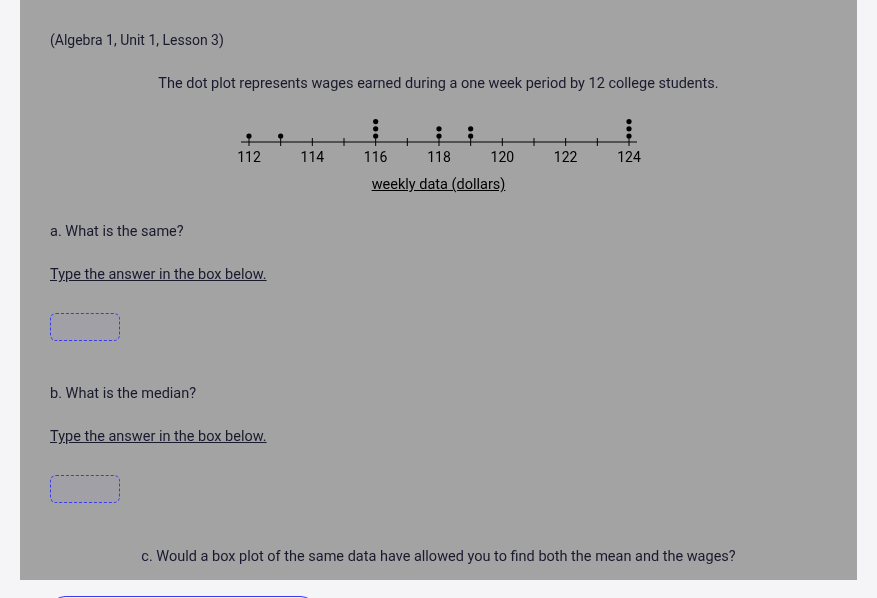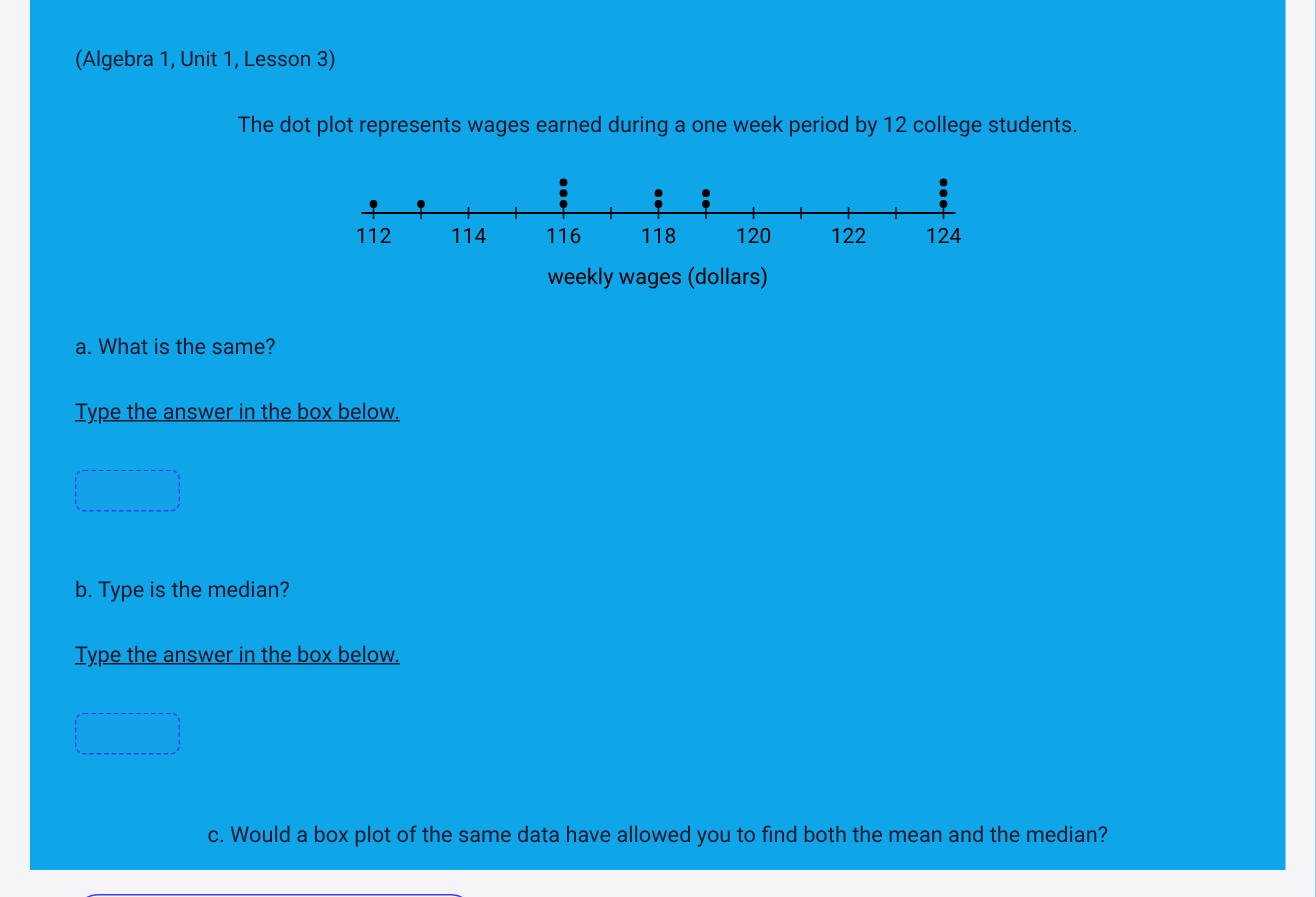--- a/index.html
+++ b/index.html
@@ -4,41 +4,42 @@
   <style>
     * { box-sizing: border-box; margin: 0; padding: 0; }
     body {
       font-family: -apple-system, BlinkMacSystemFont, "Segoe UI", Roboto, sans-serif;
       background: #f5f5f7;
       width: 877px;
       height: 598px;
       overflow: hidden;
     }
     .page {
-      background: #0ea5e9;
+      background: #a3a3a3;
       margin: 0 20px;
       padding: 32px 30px 40px 30px;
       height: 580px;
     }
     .ref-line {
       font-size: 14px;
       color: #1a1a2e;
       margin-bottom: 26px;
     }
     .prompt-text {
       font-size: 14.5px;
       color: #1a1a2e;
       margin-bottom: 18px;
       line-height: 1.4;
       text-align: center;
     }
     .dotplot-container {
       width: 420px;
       margin: 0 auto 30px auto;
       position: relative;
+      text-decoration: underline;
     }
     .dotplot-svg {
       display: block;
       margin: 0 auto;
     }
     .axis-title {
       text-align: center;
       font-size: 14.5px;
       color: #000;
       margin-top: 4px;
@@ -126,32 +127,32 @@
         <circle cx="146.66666666666666" cy="16.8" r="2.6" fill="#000"></circle>
         <circle cx="146.66666666666666" cy="9.6" r="2.6" fill="#000"></circle>
         <circle cx="210" cy="24" r="2.6" fill="#000"></circle>
         <circle cx="210" cy="16.8" r="2.6" fill="#000"></circle>
         <circle cx="241.66666666666669" cy="24" r="2.6" fill="#000"></circle>
         <circle cx="241.66666666666669" cy="16.8" r="2.6" fill="#000"></circle>
         <circle cx="400" cy="24" r="2.6" fill="#000"></circle>
         <circle cx="400" cy="16.8" r="2.6" fill="#000"></circle>
         <circle cx="400" cy="9.6" r="2.6" fill="#000"></circle>
       </svg>
-    <div class="axis-title">weekly wages (dollars)</div>
+    <div class="axis-title">weekly data (dollars)</div>
   </div>
 
   <div class="question-label">a. What is the same?</div>
   <div class="instruction">Type the answer in the box below.</div>
   <div class="fill-box">
     <input type="text" value="" style="">
   </div>
 
-  <div class="question-label">b. Type is the median?</div>
+  <div class="question-label">b. What is the median?</div>
   <div class="instruction">Type the answer in the box below.</div>
   <div class="fill-box">
     <input type="text" value="" style="">
   </div>
 
-  <div class="prompt-text">c. Would a box plot of the same data have allowed you to find both the mean and the median?</div>
+  <div class="prompt-text">c. Would a box plot of the same data have allowed you to find both the mean and the wages?</div>
   <div class="select-wrap">
     
   </div>
 </div>
 
 </body></html>

